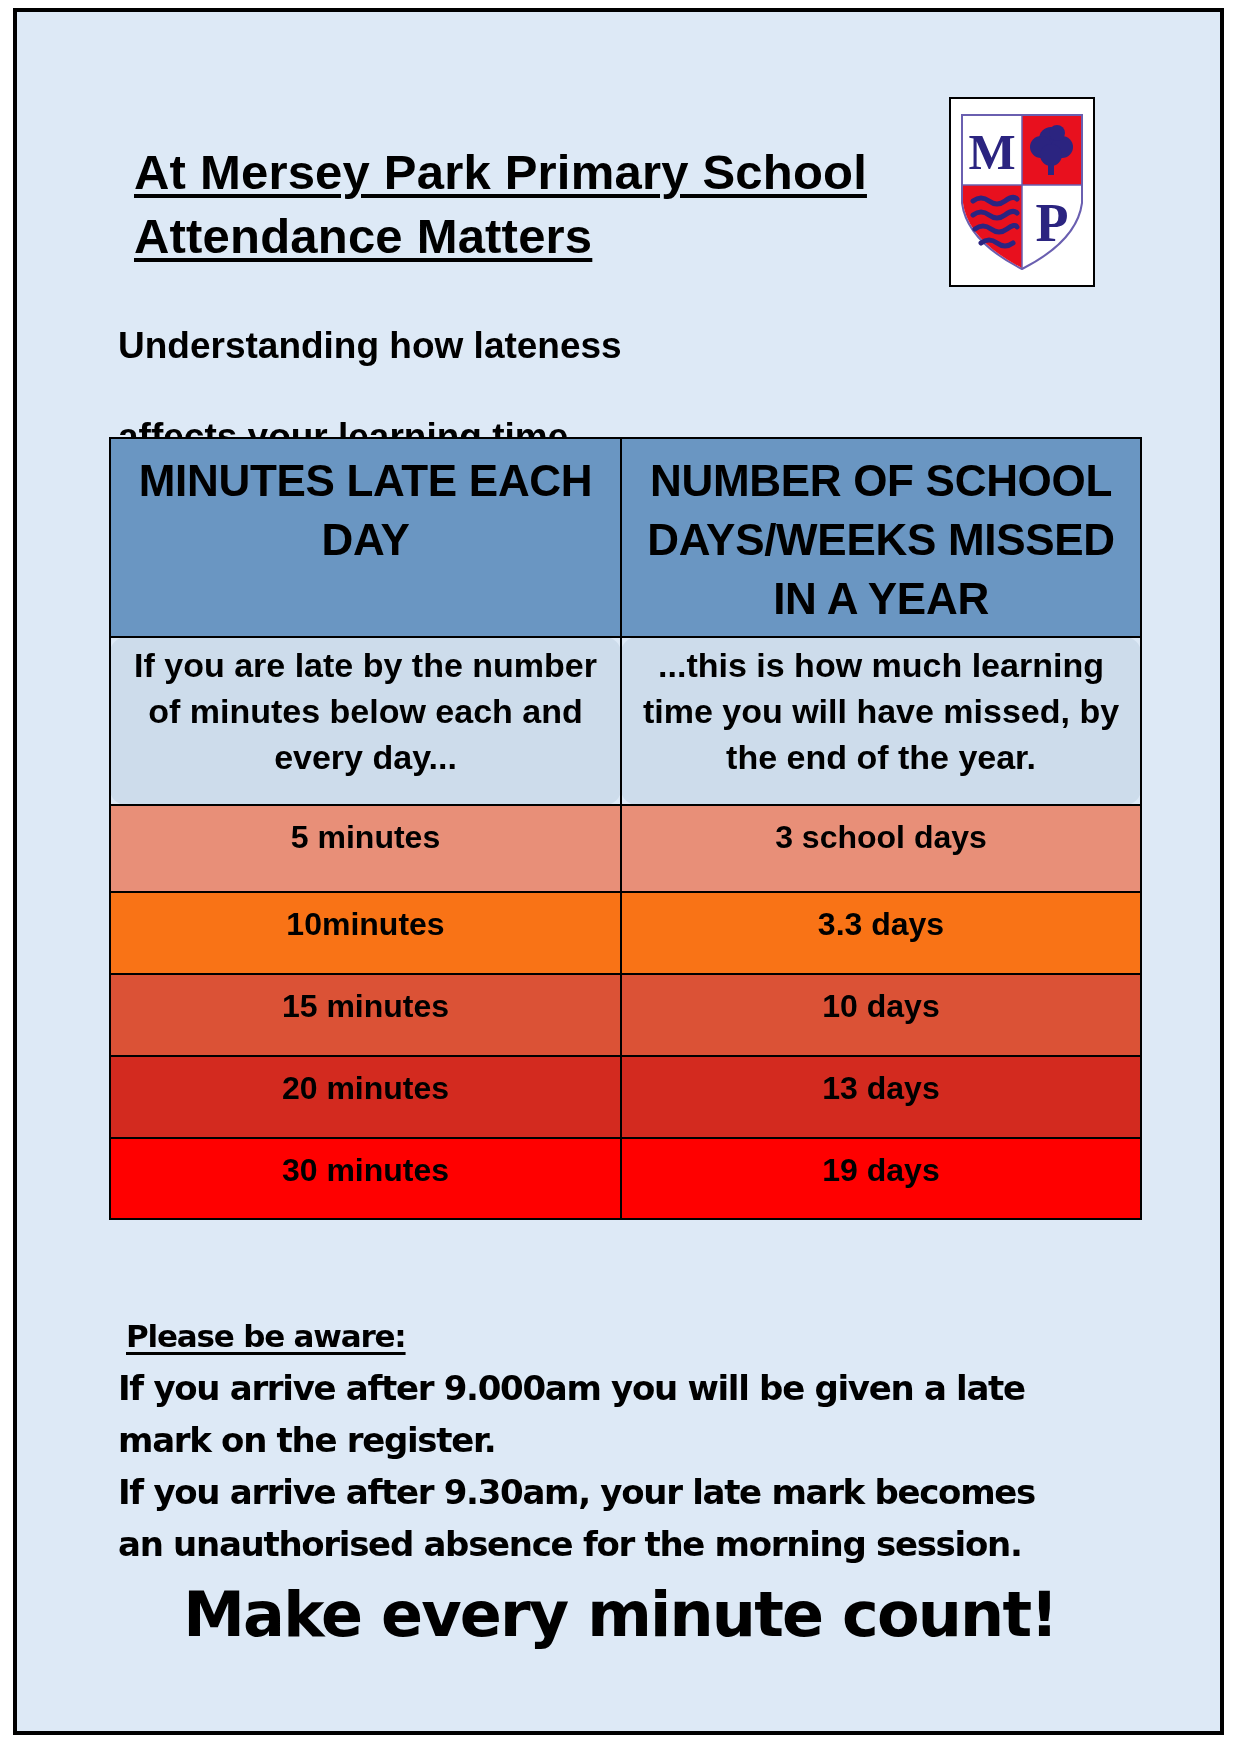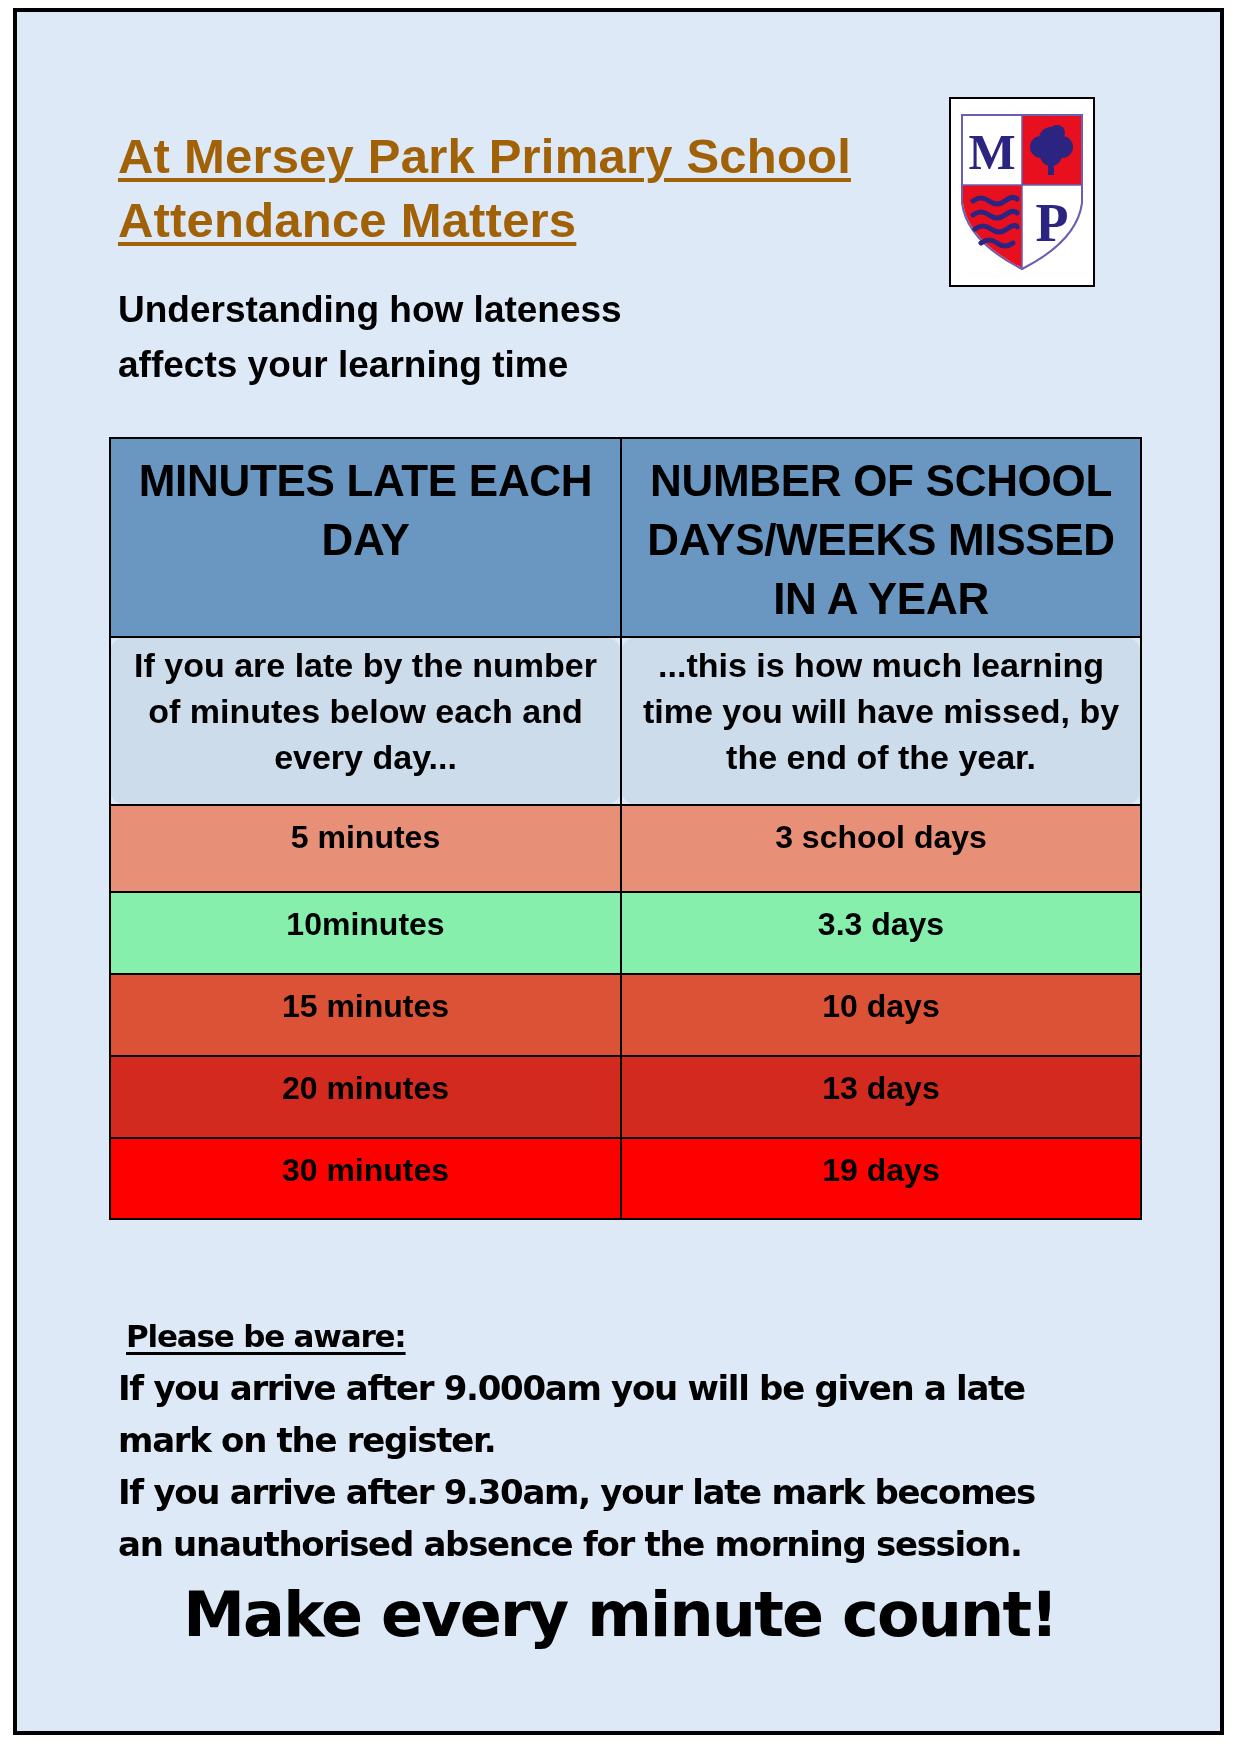--- a/index.html
+++ b/index.html
@@ -20,44 +20,44 @@
       top: 8px;
       width: 1203px;
       height: 1719px;
       border: 4px solid #000;
       background: #dde9f6;
     }
     .title {
       position: absolute;
       left: 101px;
       top: 112px;
-      margin: 0;
+      margin: 16px;
       font-family: "Liberation Sans", sans-serif;
       font-weight: bold;
       font-size: 49px;
       line-height: 64px;
-      color: #a16207;
+      color: #000000;
       text-decoration: underline;
       text-decoration-thickness: 4px;
       text-underline-offset: 5px;
       letter-spacing: 0.2px;
     }
     .title span { display: block; }
     .subtitle {
       position: absolute;
       left: 101px;
       top: 270px;
       margin: 0;
       font-family: "Liberation Sans", sans-serif;
       font-weight: bold;
       font-size: 37px;
       line-height: 55px;
       color: #000;
     }
-    .subtitle span { display: block; }
+    .subtitle span { display: block; margin-top: 36px; }
     .logo {
       position: absolute;
       left: 932px;
       top: 85px;
       width: 142px;
       height: 186px;
       border: 2px solid #000;
       background: #fff;
     }
     .logo svg { position: absolute; left: 8px; top: 14px; }
@@ -100,21 +100,21 @@
       padding-right: 4px;
       border-radius: 16px;
     }
     .drow td {
       vertical-align: top;
       font-size: 32px;
       padding-top: 12px;
       line-height: 38px;
     }
     .drow.r1 td { background: #e88f78; height: 73px; }
-    .drow.r2 td { background: #86efac; height: 68px; margin-left: 26px; }
+    .drow.r2 td { background: #f97316; height: 68px; margin-left: 26px; }
     .drow.r3 td { background: #db5236; height: 68px; }
     .drow.r4 td { background: #d32a1f; height: 68px; }
     .drow.r5 td { background: #ff0000; height: 67px; }
 
     .aware-title {
       position: absolute;
       left: 101px;
       top: 1296px;
       margin: 8px;
       font-family: "DejaVu Sans", sans-serif;

